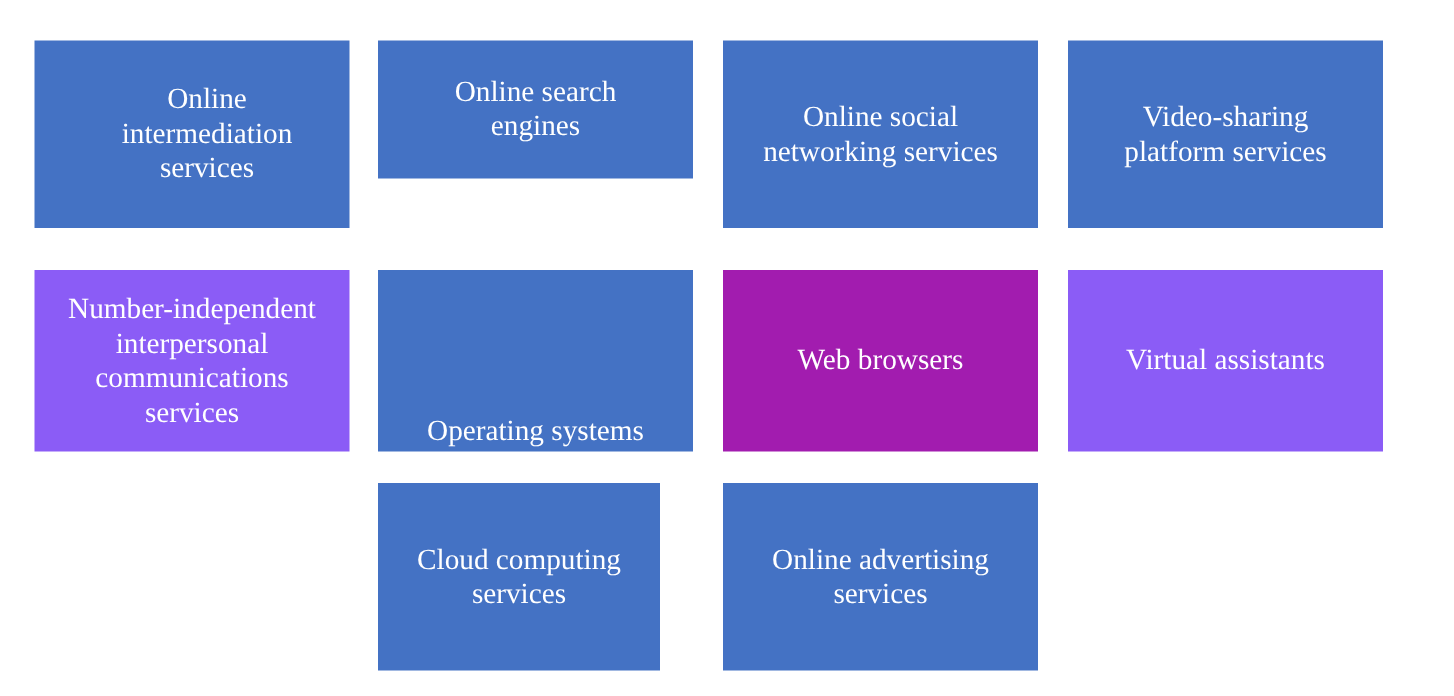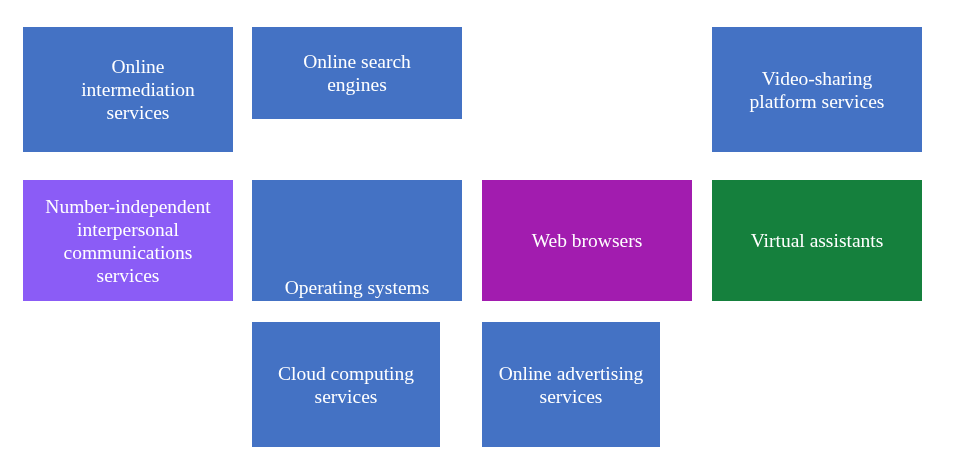--- a/index.html
+++ b/index.html
@@ -50,20 +50,24 @@
     <span class="label">Online
 intermediation
 services</span>
   </div>
 
   <div class="service-box" style="left:252px; top:27px; width:210px; height:92px; background:#4472C4;">
     <span class="label">Online search
 engines</span>
   </div>
 
+  <div class="service-box" style="left:482px; top:27px; width:210px; height:125px; background:#4472C4;">
+    <span class="label">Online social
+networking services</span>
+  </div>
 
   <div class="service-box" style="left:712px; top:27px; width:210px; height:125px; background:#4472C4;">
     <span class="label">Video-sharing
 platform services</span>
   </div>
 
   <div class="service-box" style="left:23px; top:180px; width:210px; height:121px; background:#8b5cf6;">
     <span class="label">Number-independent
 interpersonal
 communications
@@ -71,27 +75,27 @@
   </div>
 
   <div class="service-box" style="left:252px; top:180px; width:210px; height:121px; background:#4472C4;align-items:flex-end;">
     <span class="label">Operating systems</span>
   </div>
 
   <div class="service-box" style="left:482px; top:180px; width:210px; height:121px; background:#a21caf;">
     <span class="label">Web browsers</span>
   </div>
 
-  <div class="service-box" style="left:712px; top:180px; width:210px; height:121px; background:#15803d;">
+  <div class="service-box" style="left:712px; top:180px; width:210px; height:121px; background:#8b5cf6;">
     <span class="label">Virtual assistants</span>
   </div>
 
   <div class="service-box" style="left:252px; top:322px; width:188px; height:125px; background:#4472C4;">
     <span class="label">Cloud computing
 services</span>
   </div>
 
-  <div class="service-box" style="left:482px; top:322px; width:178px; height:125px; background:#4472C4;">
+  <div class="service-box" style="left:482px; top:322px; width:210px; height:125px; background:#4472C4;">
     <span class="label">Online advertising
 services</span>
   </div>
 
 </div>
 
 </body></html>

